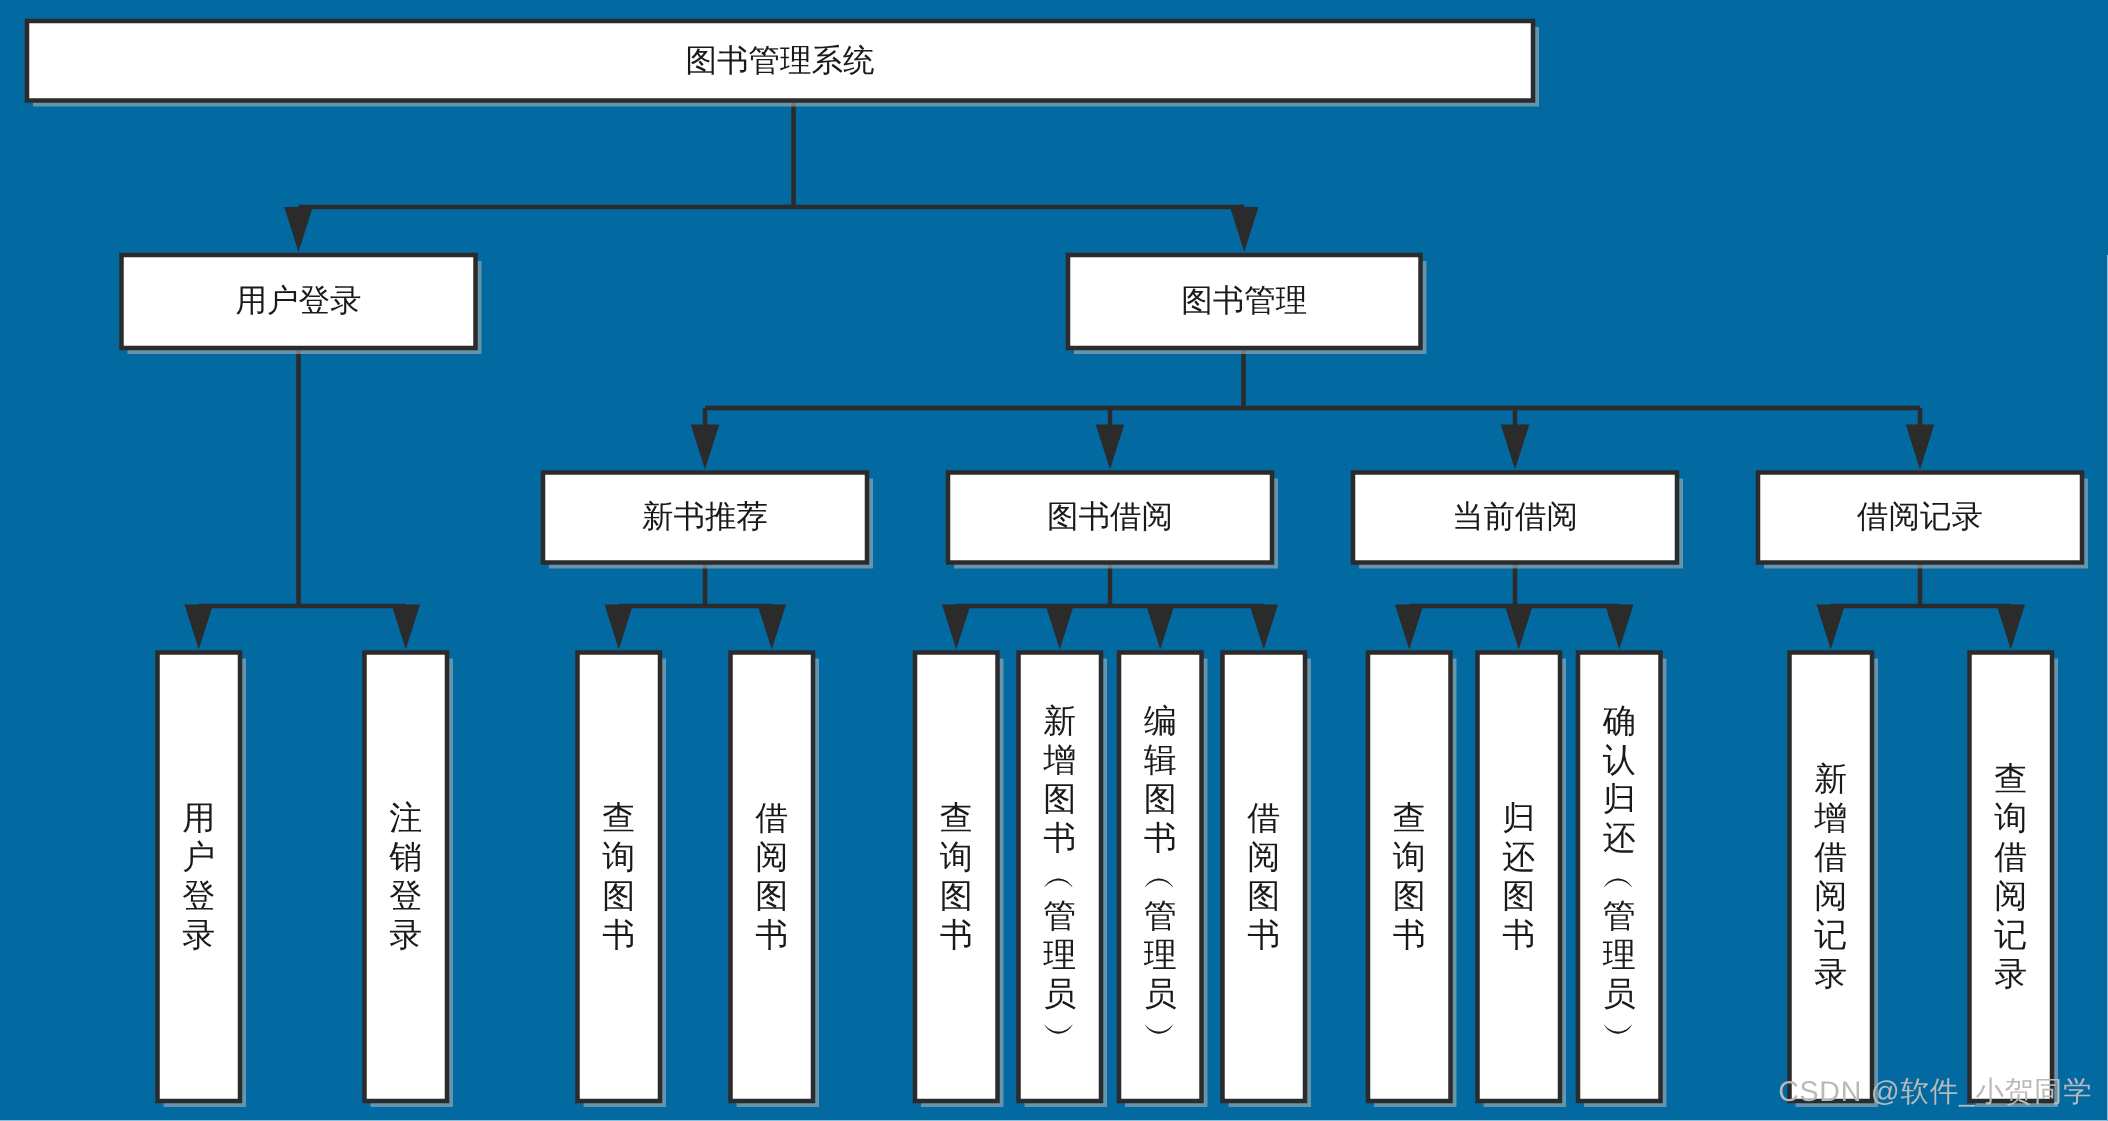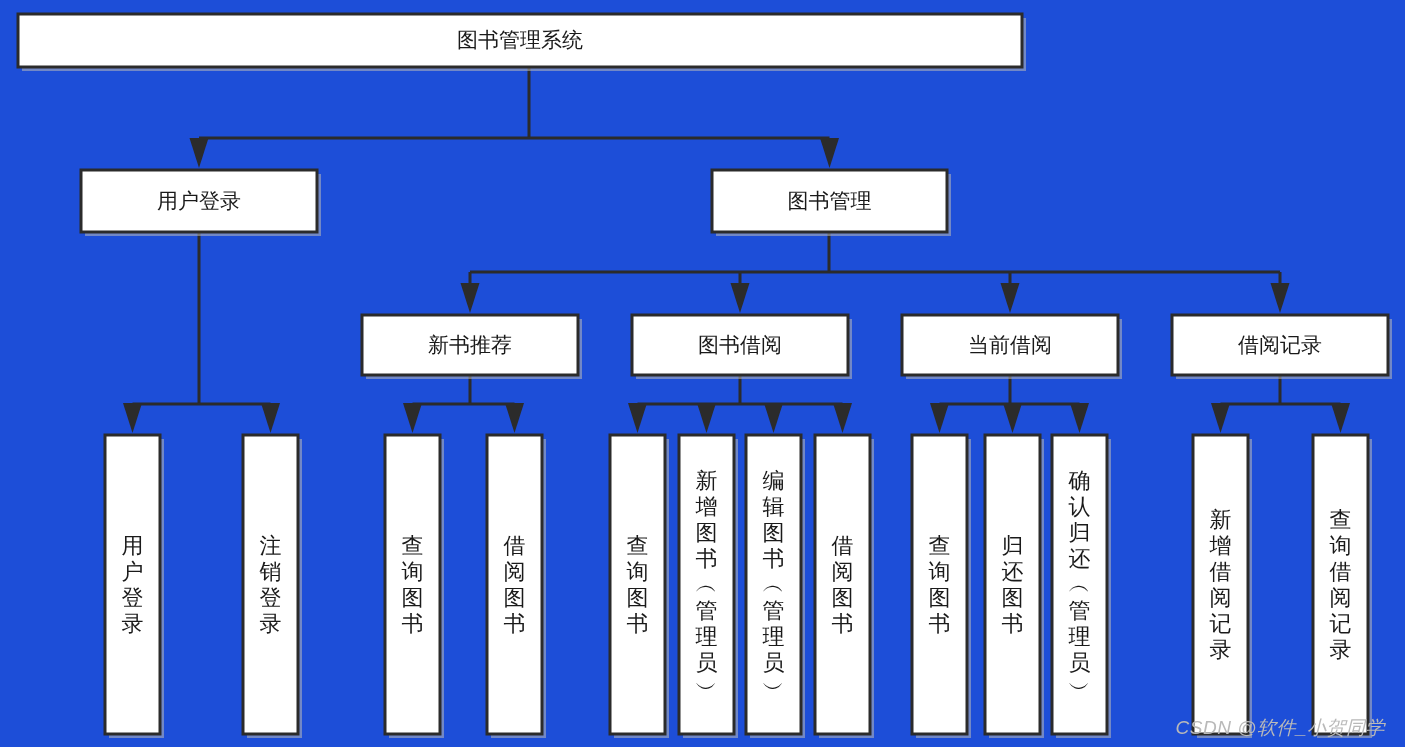--- a/index.html
+++ b/index.html
@@ -4,21 +4,21 @@
 <style>
   html, body {
     margin: 0;
     padding: 0;
     background: #ffffff;
   }
   #diagram-root {
     position: relative;
     width: 1405px;
     height: 747px;
-    background: #1d4ed8;
+    background: #0369a1;
     font-family: "Liberation Sans", "DejaVu Sans", sans-serif;
     overflow: hidden;
   }
   svg.diagram {
     display: block;
     width: 1405px;
     height: 747px;
   }
   .node-rect {
     fill: #ffffff;
@@ -47,29 +47,28 @@
     dominant-baseline: middle;
   }
   .node-label-vertical {
     fill: #1a1a1a;
     font-family: "Liberation Sans", "DejaVu Sans", sans-serif;
     font-size: 22px;
     text-anchor: middle;
   }
   .watermark {
     position: absolute;
-    right: 20px;
+    right: 10px;
     bottom: 6px;
     font-family: "Liberation Sans", "DejaVu Sans", sans-serif;
     font-size: 19px;
     color: #b9b9b9;
     letter-spacing: 0.5px;
     white-space: nowrap;
     user-select: none;
-    font-style: italic;
   }
 </style>
 </head>
 <body>
 
 <div id="diagram-root">
   <svg class="diagram" viewBox="0 0 1405 747">
     <g id="edges-layer">
         <g>
           <line class="edge-line" x1="529" y1="67" x2="529" y2="138"></line>

